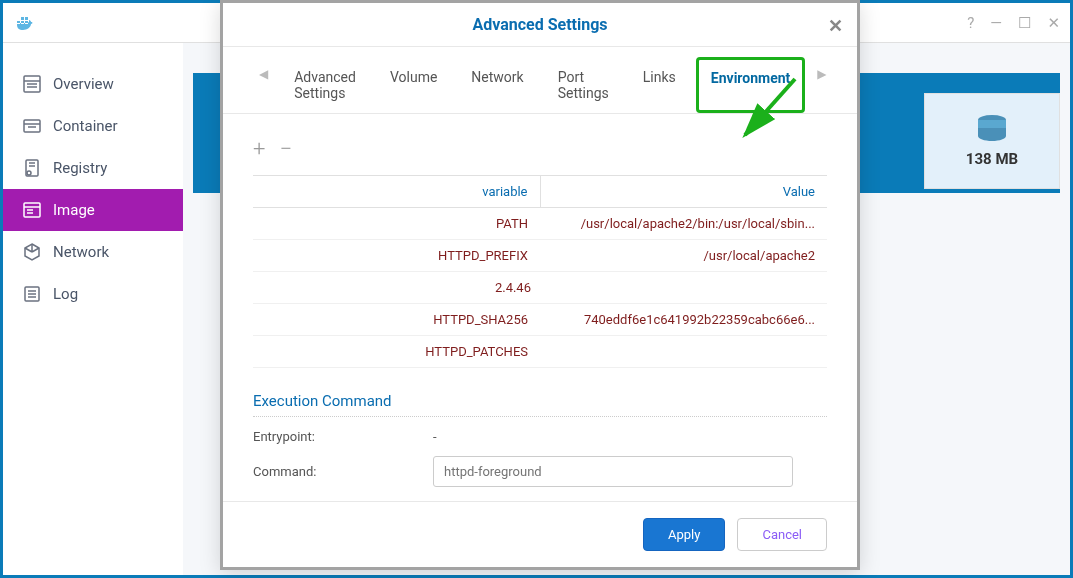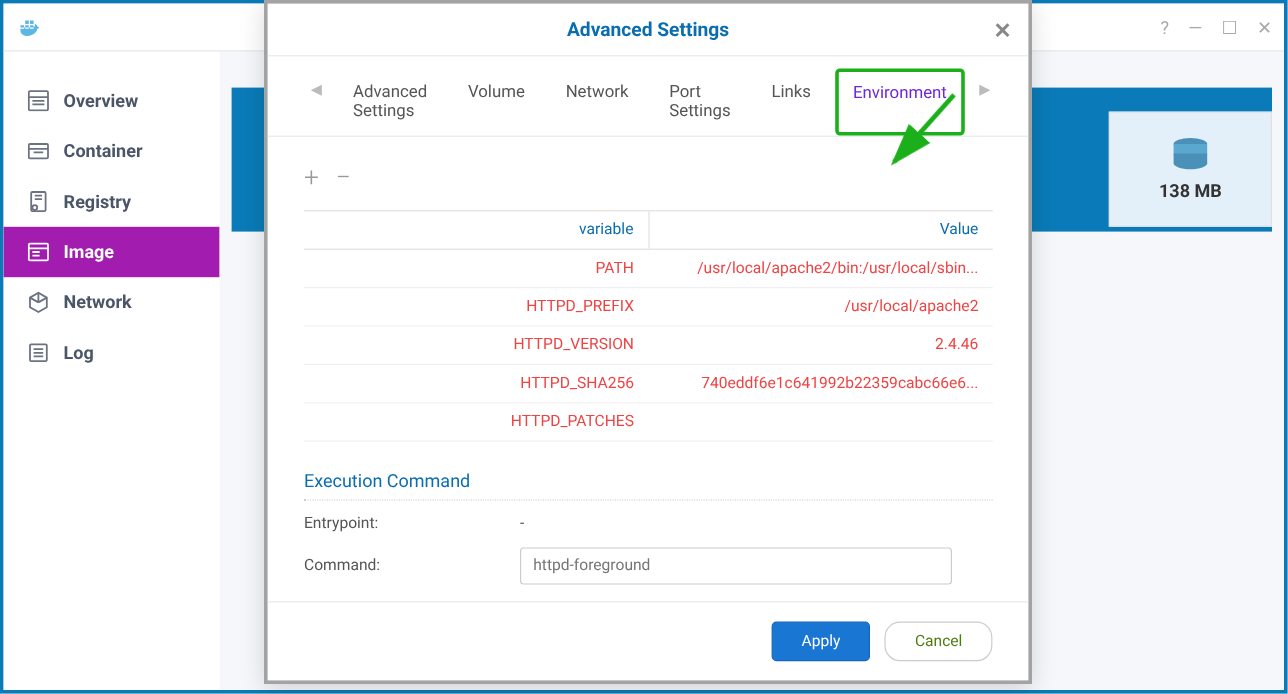--- a/index.html
+++ b/index.html
@@ -8,21 +8,21 @@
     
     .app-window { position: absolute; top: 0; left: 0; right: 0; bottom: 0; background: #fff; border: 3px solid #0a7bb8; }
     .app-titlebar { height: 40px; background: #fff; display: flex; align-items: center; padding: 0 10px; border-bottom: 1px solid #e0e0e0; }
     .app-logo { width: 24px; height: 24px; }
     .window-controls { margin-left: auto; display: flex; gap: 16px; color: #aaa; font-size: 15px; }
     .window-ctrl { cursor: pointer; }
     
     .app-body { display: flex; height: calc(100% - 40px); }
     
     
-    .sidebar { width: 180px; background: #fff; padding: 20px 0; font-weight: bold; }
+    .sidebar { width: 180px; background: #fff; padding: 20px 0; }
     .sidebar-item { display: flex; align-items: center; padding: 12px 20px; gap: 12px; color: #4a5568; font-size: 15px; cursor: pointer; }
     .sidebar-item.active { background: #a21caf; color: #fff; }
     .sidebar-icon { width: 18px; height: 18px; display: flex; align-items: center; justify-content: center; }
     
     
     .main-content { flex: 1; background: #f5f7fa; position: relative; }
     .content-header { background: #0a7bb8; height: 120px; padding: 20px; color: #fff; position: relative; top: 30px; margin: 0 10px; }
     
     .info-panel { position: absolute; right: 10px; top: 50px; width: 136px; }
     .info-card { background: #fff; padding: 20px; text-align: center; margin-bottom: 10px; border: 1px solid #e0e0e0; }
@@ -30,45 +30,45 @@
     .disk-icon { width: 36px; height: 28px; margin: 0 auto 8px; }
     .info-size { font-size: 15px; font-weight: bold; color: #333; }
     
     
     .modal { position: absolute; left: 220px; top: 0; width: 640px; height: 570px; background: #fff; border: 3px solid #a3a3a3; box-shadow: 0 4px 20px rgba(0,0,0,0.15); z-index: 100; display: flex; flex-direction: column; }
     .modal-title { text-align: center; padding: 12px; font-size: 16px; font-weight: bold; color: #0a6db0; border-bottom: 1px solid #e8e8e8; position: relative; }
     .modal-close { position: absolute; right: 14px; top: 12px; color: #888; font-size: 18px; cursor: pointer; }
     
     .tabs { display: flex; padding: 10px 30px 0; gap: 6px; border-bottom: 1px solid #e8e8e8; position: relative; }
     .tab { padding: 10px 12px; color: #555; font-size: 14px; cursor: pointer; border: 2px solid transparent; }
-    .tab.active { color: #6d28d9; font-weight: 400; border: 3px solid #1bb01b; border-radius: 4px; }
+    .tab.active { color: #0369a1; font-weight: 700; border: 3px solid #1bb01b; border-radius: 4px; }
     .tab-chevron-left, .tab-chevron-right { color: #bbb; padding: 10px 6px; font-size: 12px; }
     
     .modal-body { flex: 1; padding: 16px 30px; overflow: auto; }
     .toolbar { display: flex; gap: 14px; padding: 6px 0 14px; align-items: center; }
     .tool-btn { color: #999; font-size: 22px; cursor: pointer; font-weight: 300; }
     
     .env-table { width: 100%; text-align: right; }
     .env-header { display: flex; border-top: 1px solid #e0e0e0; border-bottom: 1px solid #e0e0e0; }
     .env-header-cell { color: #0a6db0; font-size: 13px; padding: 8px 12px; flex: 1; }
     .env-header-cell:first-child { border-right: 1px solid #e0e0e0; max-width: 290px; }
     .env-row { display: flex; border-bottom: 1px solid #f0f0f0; }
-    .env-cell { padding: 8px 12px; font-size: 13px; color: #ef4444; flex: 1; white-space: nowrap; overflow: hidden; text-overflow: ellipsis; }
+    .env-cell { padding: 8px 12px; font-size: 13px; color: #7f1d1d; flex: 1; white-space: nowrap; overflow: hidden; text-overflow: ellipsis; }
     .env-cell:first-child { max-width: 290px; }
     
     .section-title { color: #0a6db0; font-size: 15px; margin: 24px 0 6px; padding-bottom: 6px; border-bottom: 1px dotted #ccc; }
     .form-row { display: flex; align-items: center; margin: 12px 0; font-size: 13px; color: #555; }
     .form-label { width: 180px; }
     .form-value { color: #555; }
     .form-input { flex: 1; padding: 7px 10px; border: 1px solid #ccc; border-radius: 3px; font-size: 13px; color: #888; max-width: 360px; }
     
     .modal-footer { display: flex; justify-content: flex-end; gap: 12px; padding: 16px 30px; border-top: 1px solid #e8e8e8; }
     .btn { padding: 8px 24px; border-radius: 4px; font-size: 13px; cursor: pointer; border: 1px solid transparent; }
     .btn-primary { background: #1976d2; color: #fff; border-color: #1565c0; }
-    .btn-secondary { background: #fff; color: #4d7c0f; border-color: #ccc; border-radius: 13px; }
+    .btn-secondary { background: #fff; color: #8b5cf6; border-color: #ccc; }
     
     
     .arrow-annotation { position: absolute; top: 66px; left: 512px; z-index: 200; pointer-events: none; }
   </style>
 </head>
 <body>
 
 <div class="app-window">
   <div class="app-titlebar">
     <div class="app-logo">
@@ -197,21 +197,20 @@
       </div>
       <div class="env-row">
         <div class="env-cell">PATH</div>
         <div class="env-cell">/usr/local/apache2/bin:/usr/local/sbin...</div>
       </div>
       <div class="env-row">
         <div class="env-cell">HTTPD_PREFIX</div>
         <div class="env-cell">/usr/local/apache2</div>
       </div>
       <div class="env-row">
-        <div class="env-cell">HTTPD_VERSION</div>
         <div class="env-cell">2.4.46</div>
       </div>
       <div class="env-row">
         <div class="env-cell">HTTPD_SHA256</div>
         <div class="env-cell">740eddf6e1c641992b22359cabc66e6...</div>
       </div>
       <div class="env-row">
         <div class="env-cell">HTTPD_PATCHES</div>
         <div class="env-cell"></div>
       </div>

